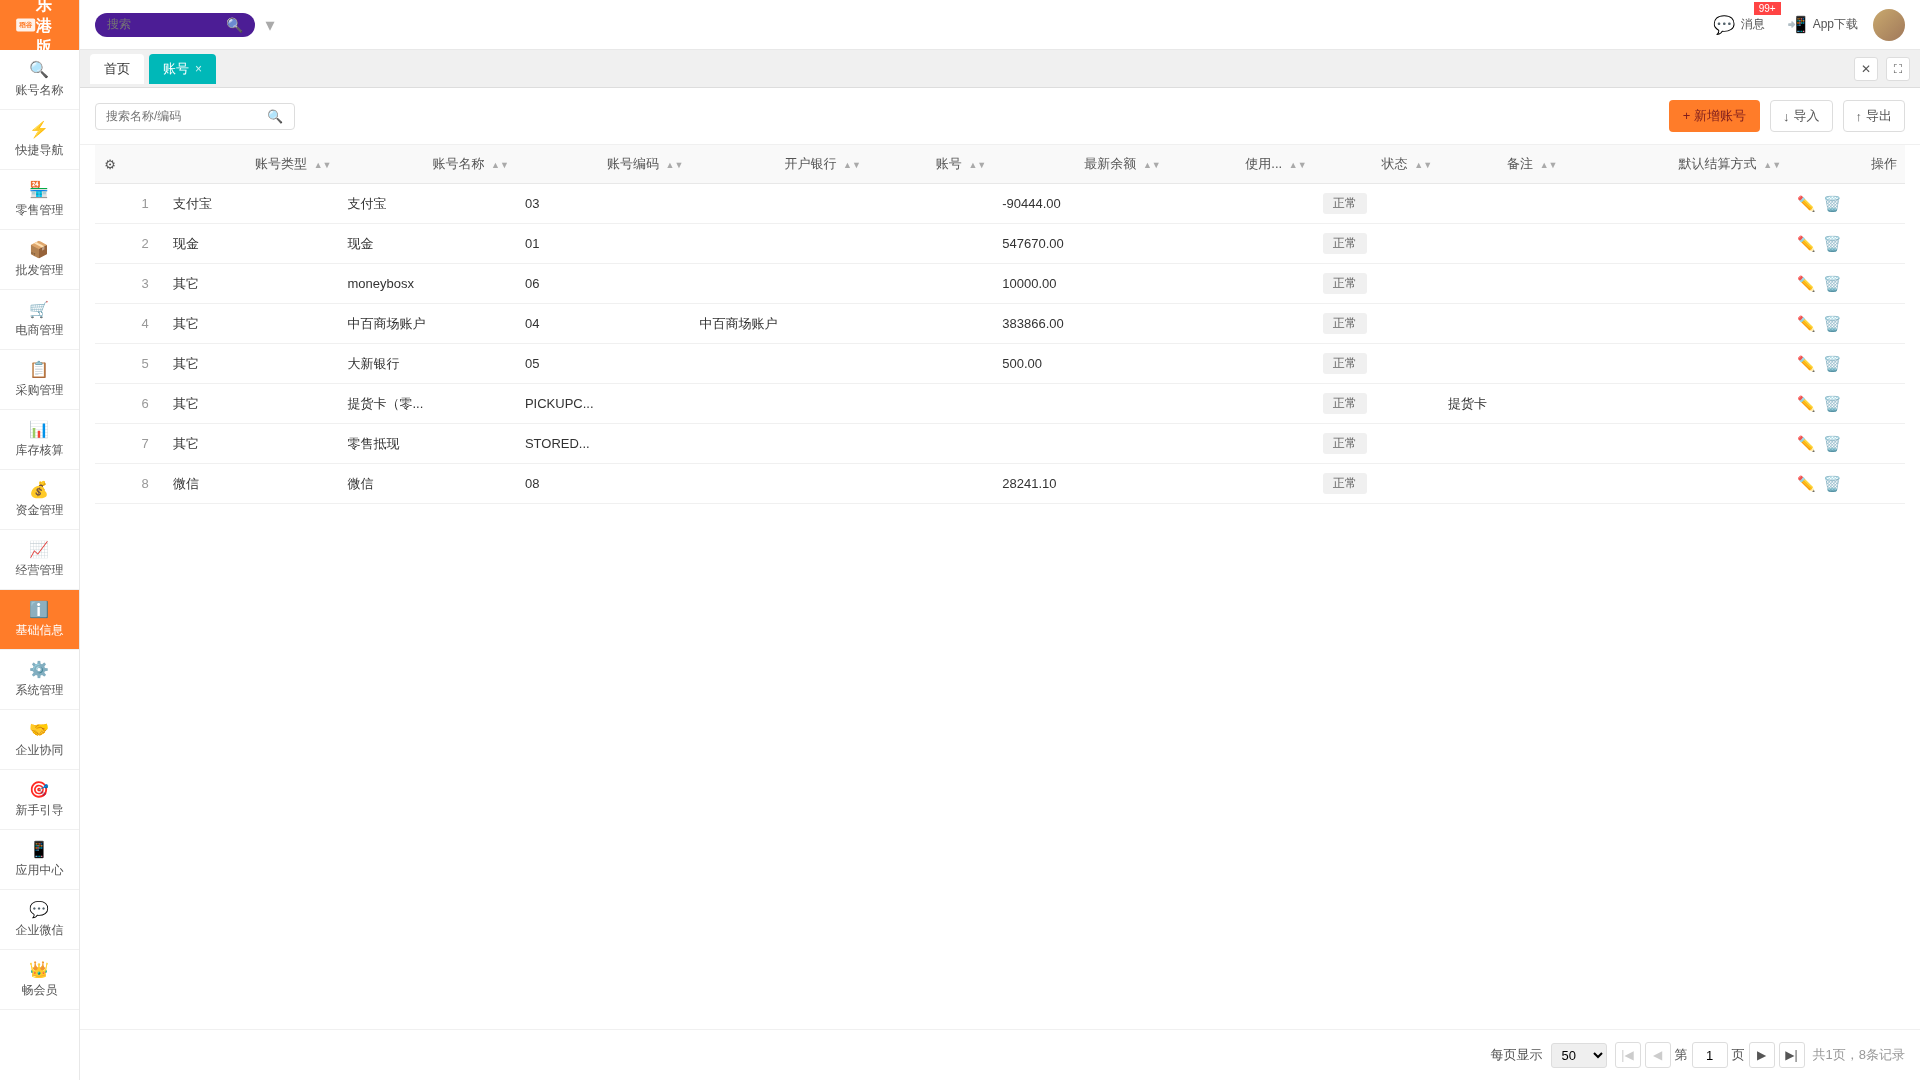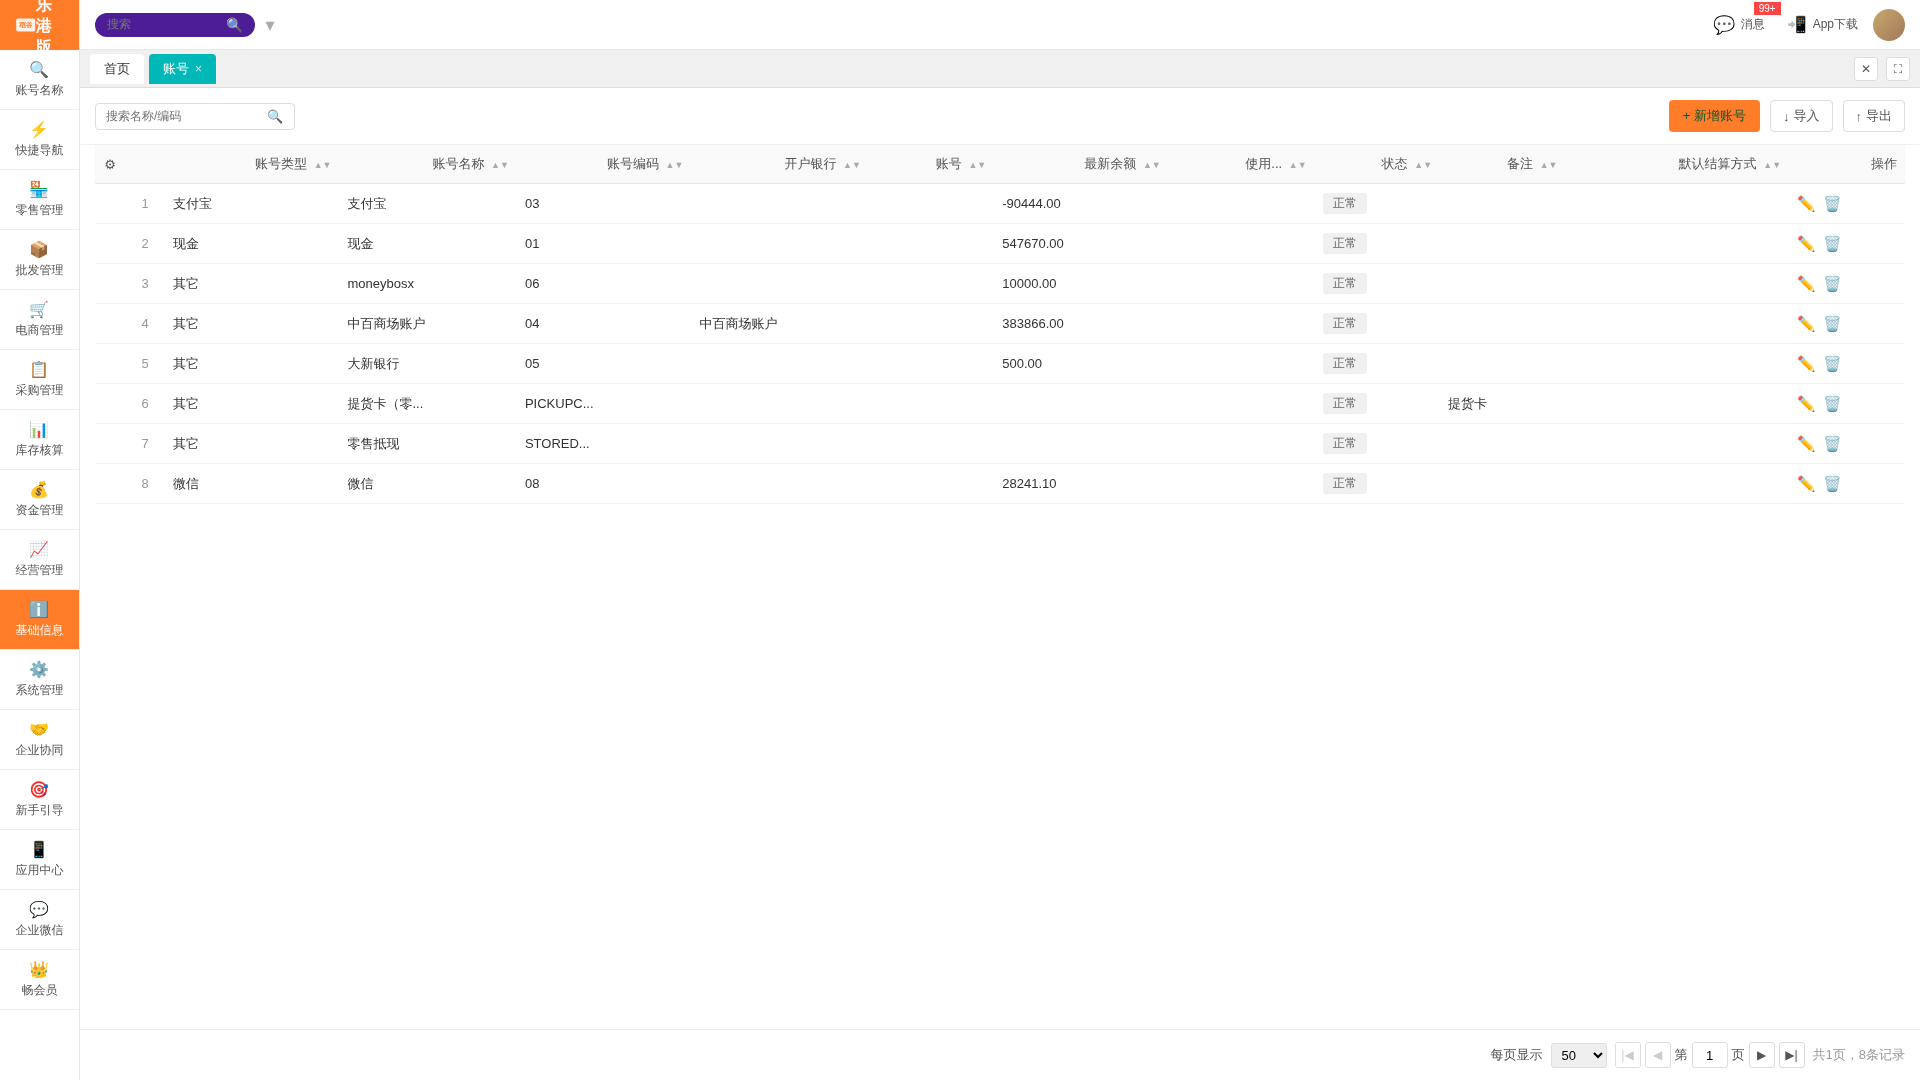--- a/index.html
+++ b/index.html
@@ -213,21 +213,21 @@
       color: #999;
       flex: 1;
     }
     .toolbar-right {
       display: flex;
       gap: 10px;
       align-items: center;
     }
     .btn-primary {
       background: #ff7c29;
-      color: #14532d;
+      color: #7f1d1d;
       border: none;
       padding: 7px 14px;
       border-radius: 4px;
       cursor: pointer;
       font-size: 13px;
       display: flex;
       align-items: center;
       gap: 4px;
     }
     .btn-outline {

